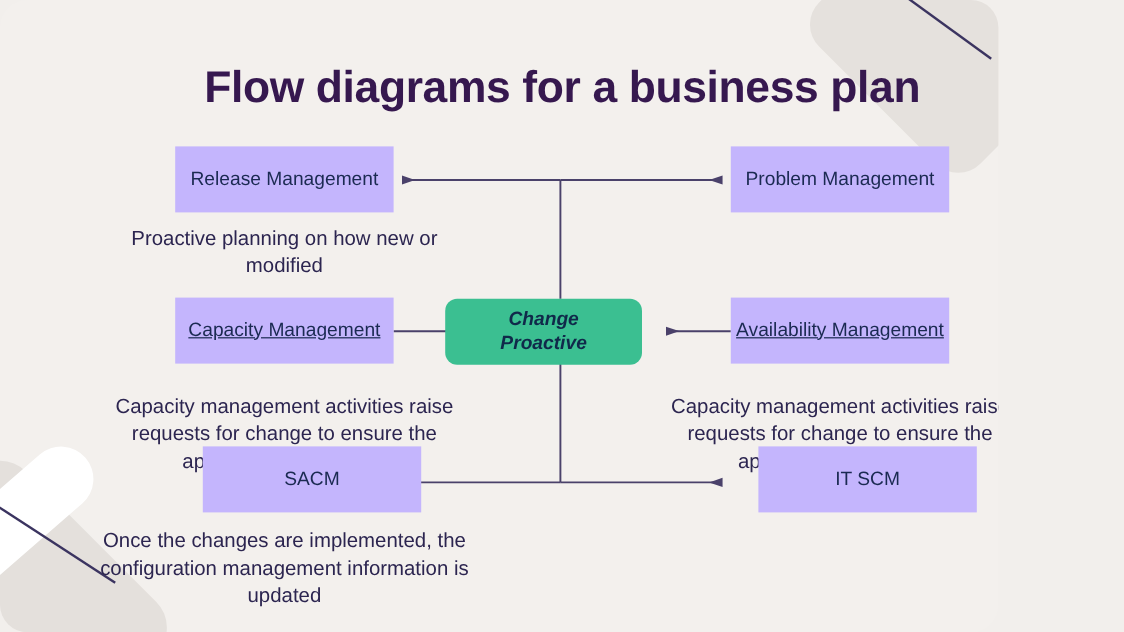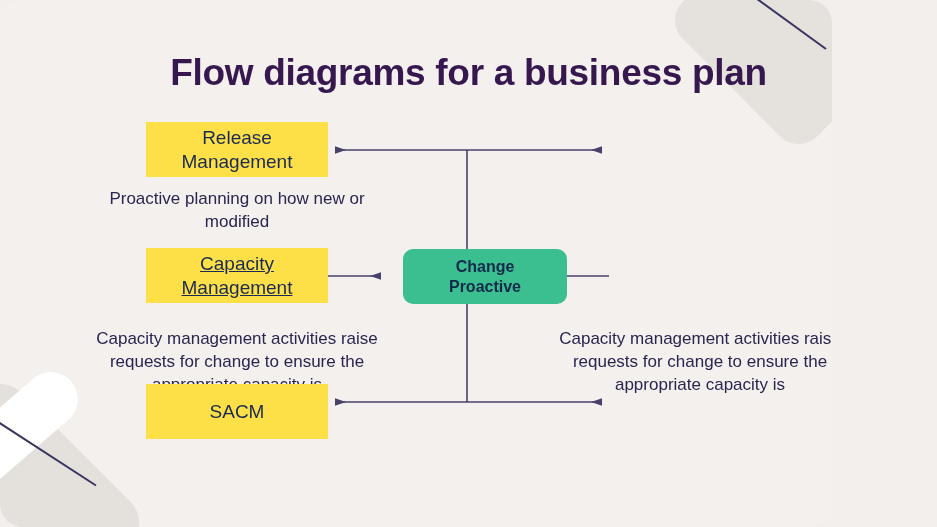--- a/index.html
+++ b/index.html
@@ -89,23 +89,23 @@
     position: absolute;
     box-sizing: border-box;
     display: flex;
     align-items: center;
     justify-content: center;
     text-align: center;
   }
   .node-box {
     width: 182px;
     height: 55px;
-    background: #fde047;
+    background: #c4b5fd;
     color: #1B2A52;
-    font-size: 19px;
+    font-size: 16px;
     line-height: 1.25;
     align-items: center;
   }
   .node-center {
     width: 164px;
     height: 55px;
     background: #3BBF91;
     color: #10294A;
     border-radius: 10px;
     font-size: 16px;
@@ -119,21 +119,21 @@
     font-size: 17px;
     line-height: 1.35;
     color: #2C2550;
   }
 
   
   .col-left  { left: 146px; }
   .col-right { left: 609px; }
   .row-1 { top: 122px; }
   .row-2 { top: 248px; text-decoration: underline; }
-  .row-3 { top: 384px; }
+  .row-3 { top: 372px; margin-left: 23px; }
 
   .cap-left  { left: 80px;  width: 314px; }
   .cap-right { left: 543px; width: 314px; }
   .cap-row-1 { top: 188px; }
   .cap-row-2 { top: 328px; }
   .cap-row-3 { top: 440px; }
 </style>
 </head>
 <body>
 
@@ -170,33 +170,43 @@
       <line x1="467" y1="402" x2="601" y2="402" stroke="#4A416A" stroke-width="1.6" marker-end="url(#arrow-l)"></line>
       <line x1="467" y1="303" x2="467" y2="402" stroke="#4A416A" stroke-width="1.6"></line>
     </g>
   </svg>
 
   <div class="node node-box col-left row-1">
     <span>Release Management</span>
   </div>
   <div class="caption cap-left cap-row-1">Proactive planning on how new or modified</div>
 
+  <div class="node node-box col-right row-1">
+    <span>Problem Management</span>
+  </div>
 
   <div class="node node-box col-left row-2">
     <span>Capacity Management</span>
   </div>
   <div class="caption cap-left cap-row-2">Capacity management activities raise requests for change to ensure the appropriate capacity is</div>
 
-  <div class="node node-center" style="left:403px; top:249px;">
+  <div class="node node-center" style="left:371px; top:249px;font-style:italic;">
     <span>
       <span>Change</span><br>
       <span>Proactive</span>
     </span>
   </div>
 
+  <div class="node node-box col-right row-2">
+    <span>Availability Management</span>
+  </div>
   <div class="caption cap-right cap-row-2">Capacity management activities raise requests for change to ensure the appropriate capacity is</div>
 
   <div class="node node-box col-left row-3">
     <span>SACM</span>
   </div>
-
+  <div class="caption cap-left cap-row-3">Once the changes are implemented, the configuration management information is updated</div>
+
+  <div class="node node-box col-right row-3">
+    <span>IT SCM</span>
+  </div>
 
 </div>
 
 </body></html>

